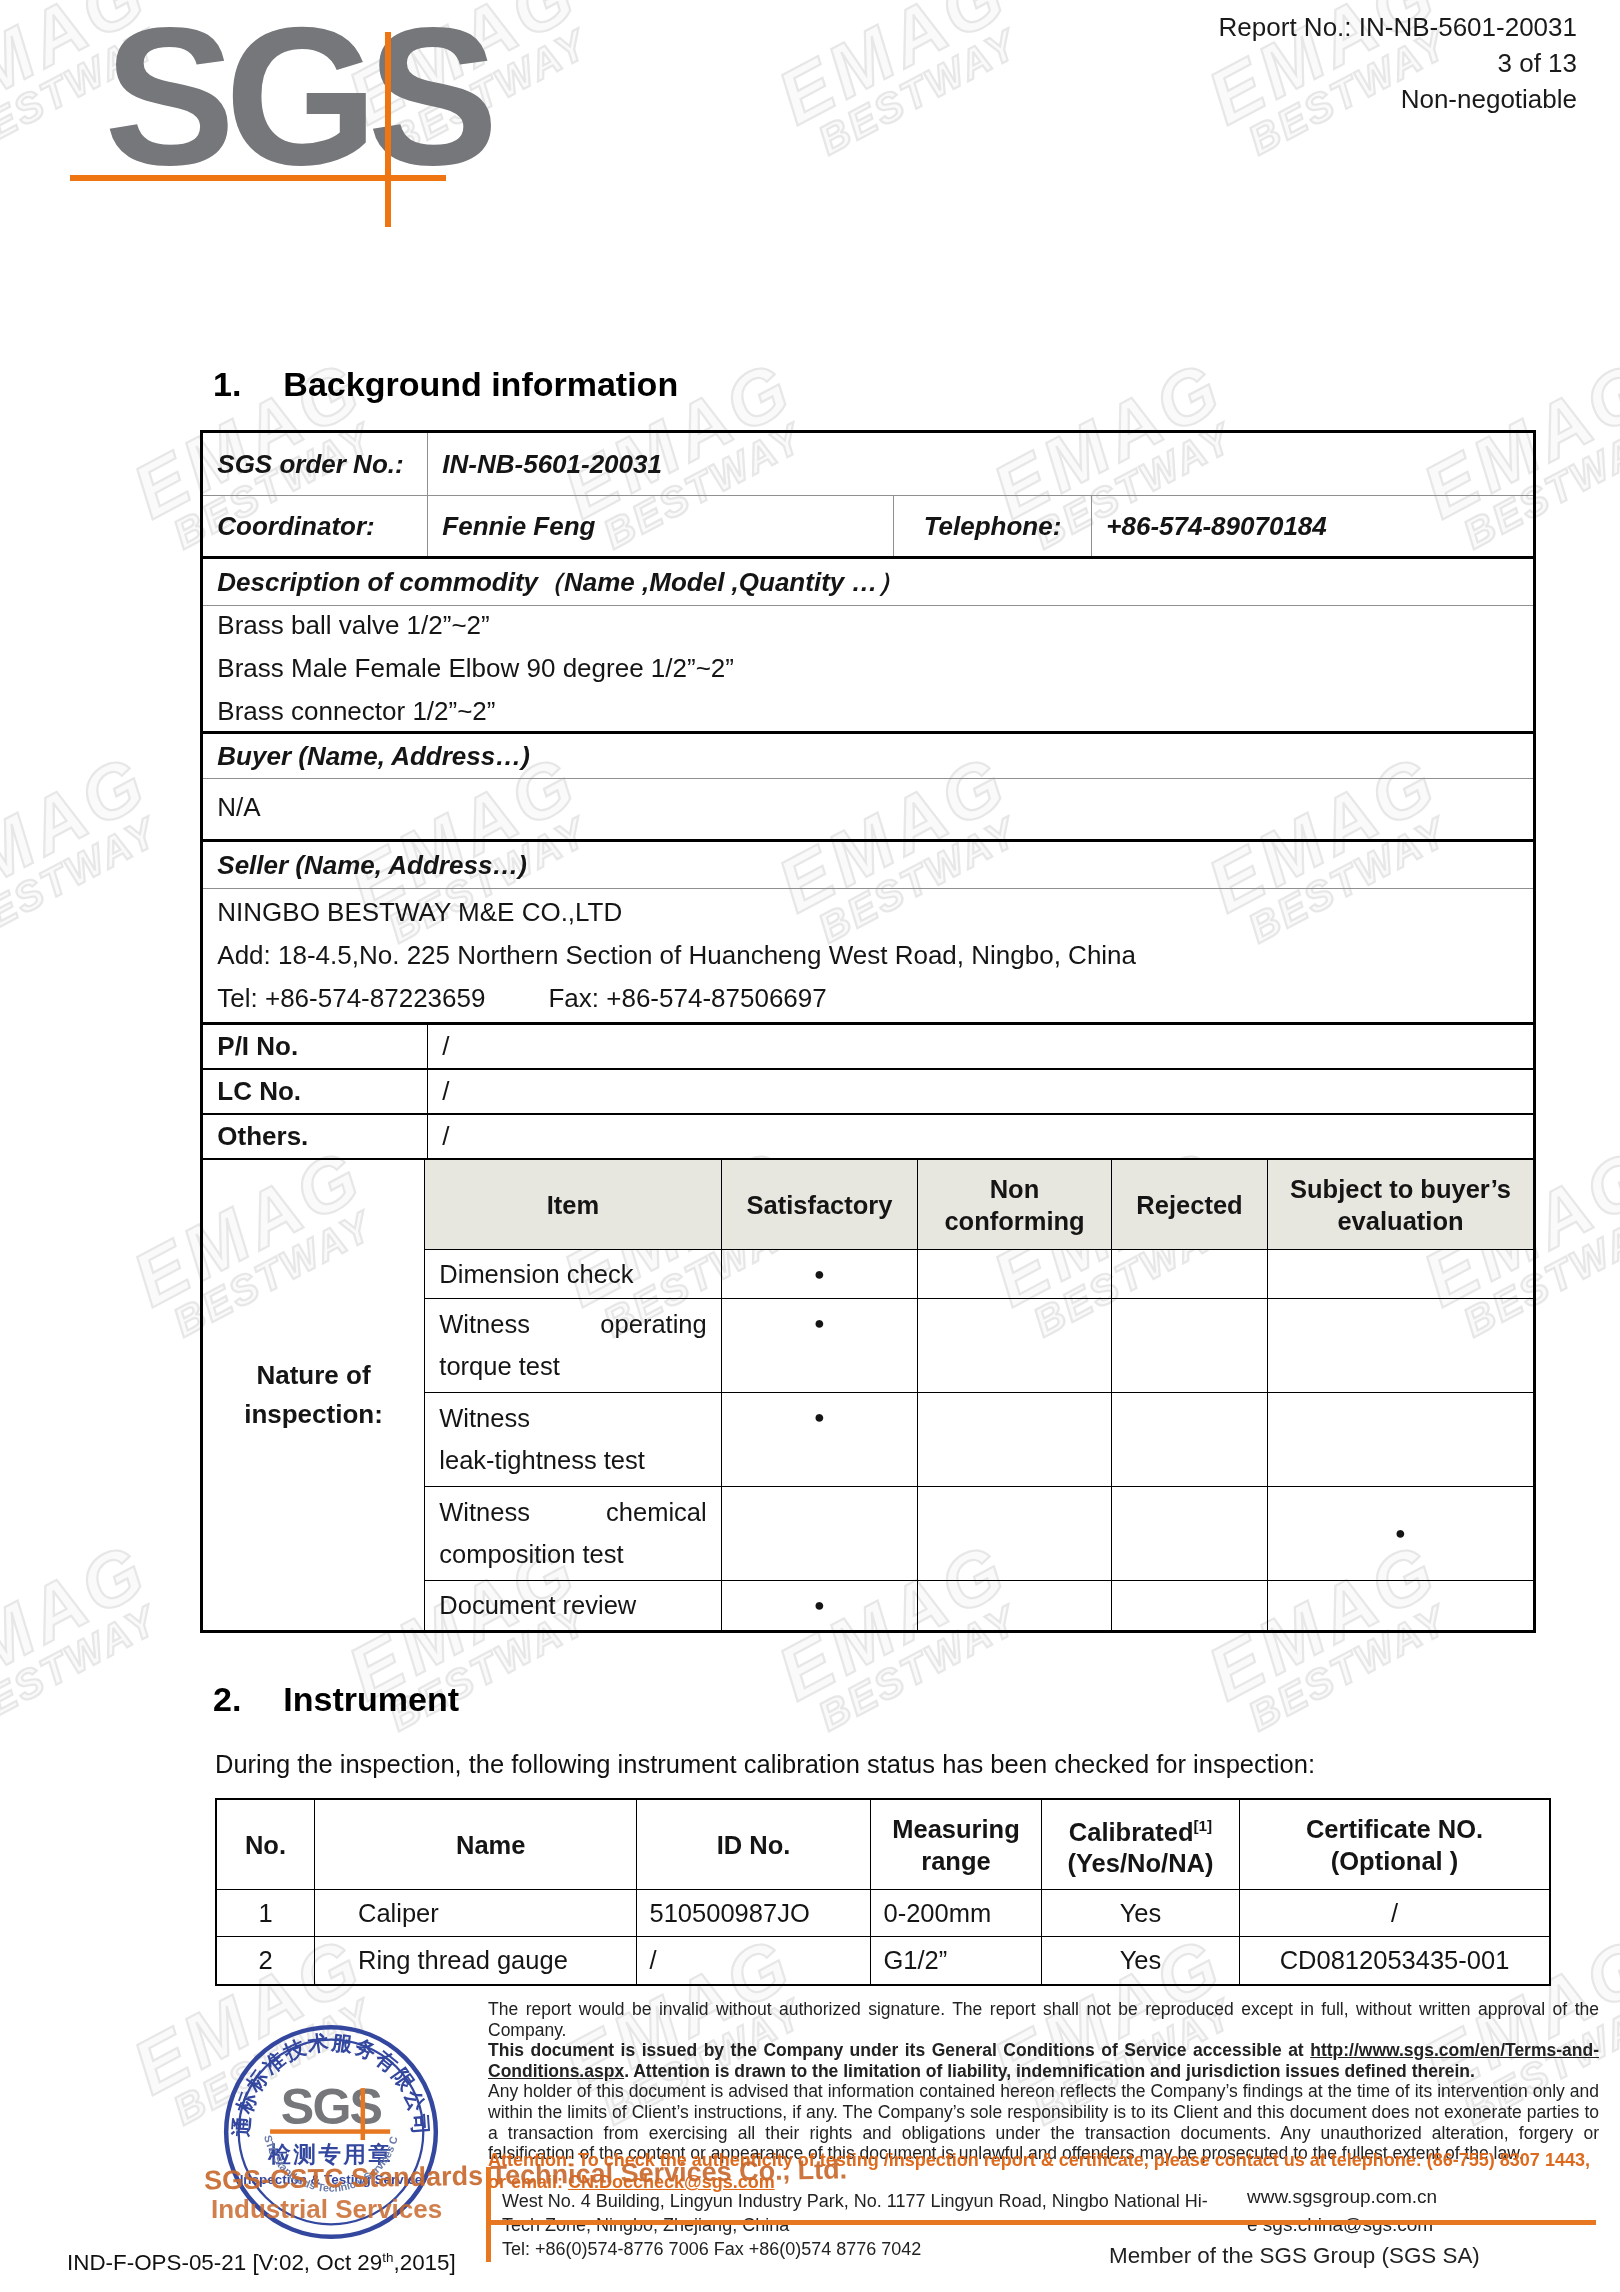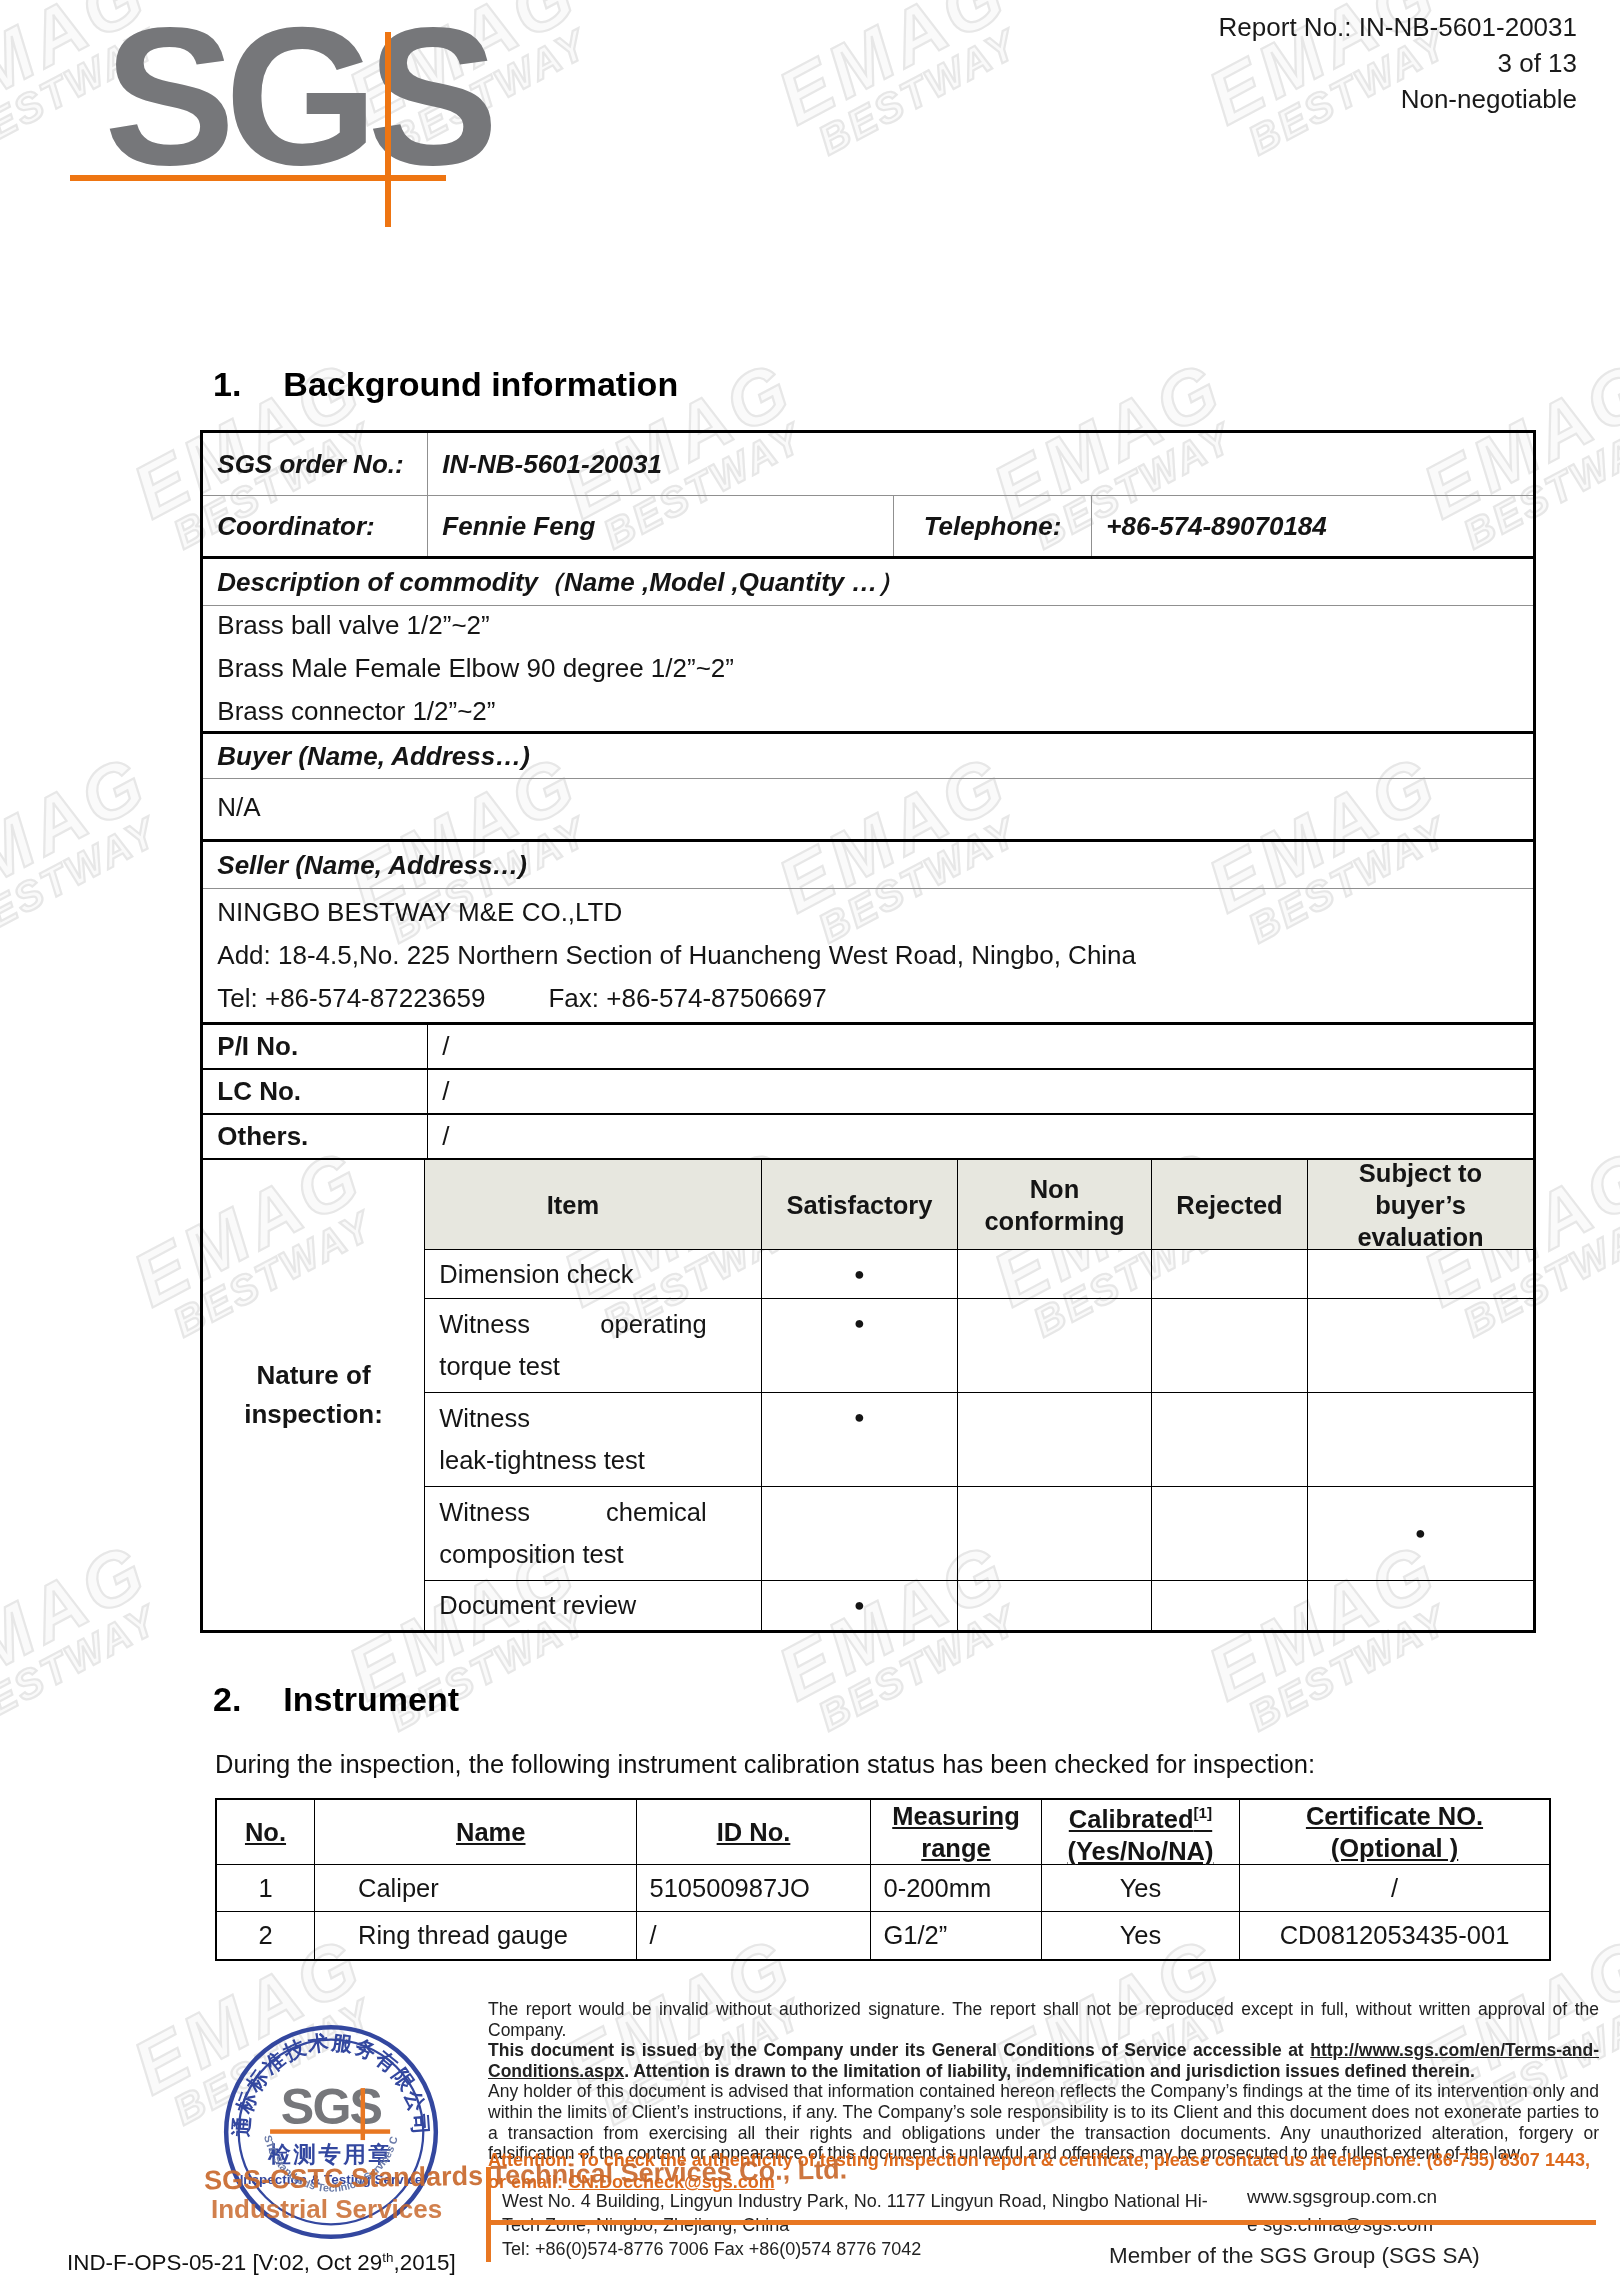--- a/index.html
+++ b/index.html
@@ -55,21 +55,21 @@
 
   
   .nature { display:flex; align-items:stretch; }
   .nature-label { width:221px; display:flex; flex-direction:column; justify-content:center;
                   align-items:center; font-weight:bold; font-size:26px; line-height:39px; }
   .ntable { flex:1; border-left:1.8px solid #000; }
   .nrow { display:flex; border-bottom:1.8px solid #000; }
   .nrow.last { border-bottom:none; }
   .ncell { display:flex; }
   .ncell + .ncell { border-left:1.8px solid #000; }
-  .nc1 { width:296px; } .nc2 { width:196px;margin-left:40px; } .nc3 { width:194px; }
+  .nc1 { width:296px; } .nc2 { width:196px; } .nc3 { width:194px; }
   .nc4 { width:156px; } .nc5 { flex:1; }
   .nhead { background:#e7e7df; height:90px; }
   .nhead .ncell { align-items:center; justify-content:center; text-align:center;
                   font-weight:bold; font-size:25.5px; line-height:32px; padding:0 9px; }
   .ndata .item { flex-direction:column; justify-content:space-between; padding:10.7px 14.3px;
                  font-size:25.5px; }
   .ndata .item.single { justify-content:center; }
   .iline1 { display:flex; justify-content:space-between; width:100%; }
   .iline2:empty, .iline1 span:empty { display:none; }
   .ndata .mark { align-items:flex-start; justify-content:center; padding-top:14.3px;
@@ -81,21 +81,21 @@
   
   .instable { position:absolute; left:215px; top:1798px; width:1336px; border:2.7px solid #000; }
   .irow { display:flex; border-bottom:1.8px solid #000; }
   .irow.last { border-bottom:none; }
   .icell { display:flex; align-items:center; padding:0 12.5px; font-size:25.5px; }
   .icell + .icell { border-left:1.8px solid #000; }
   .ic1 { width:97px; justify-content:center; }
   .ic2 { width:322px;padding-left:43px; } .ic3 { width:234px; } .ic4 { width:171px; }
   .ic5 { width:198px; justify-content:center; }
   .ic6 { flex:1; justify-content:center; }
-  .ihead { height:65px;text-decoration:underline; }
+  .ihead { height:90px; }
   .ihead .icell { justify-content:center; text-align:center; font-weight:bold;
                   line-height:32px; flex-direction:column; }
   .idata { height:47px; }
   sup { font-size:.6em; vertical-align:super; }
 
   
   .smallprint { position:absolute; left:488px; top:1999px; width:1111px;
                 font-size:17.5px; line-height:20.6px; color:#222; text-align:justify; }
   .smallprint .bold { font-weight:bold; }
   .link { text-decoration:underline; }

